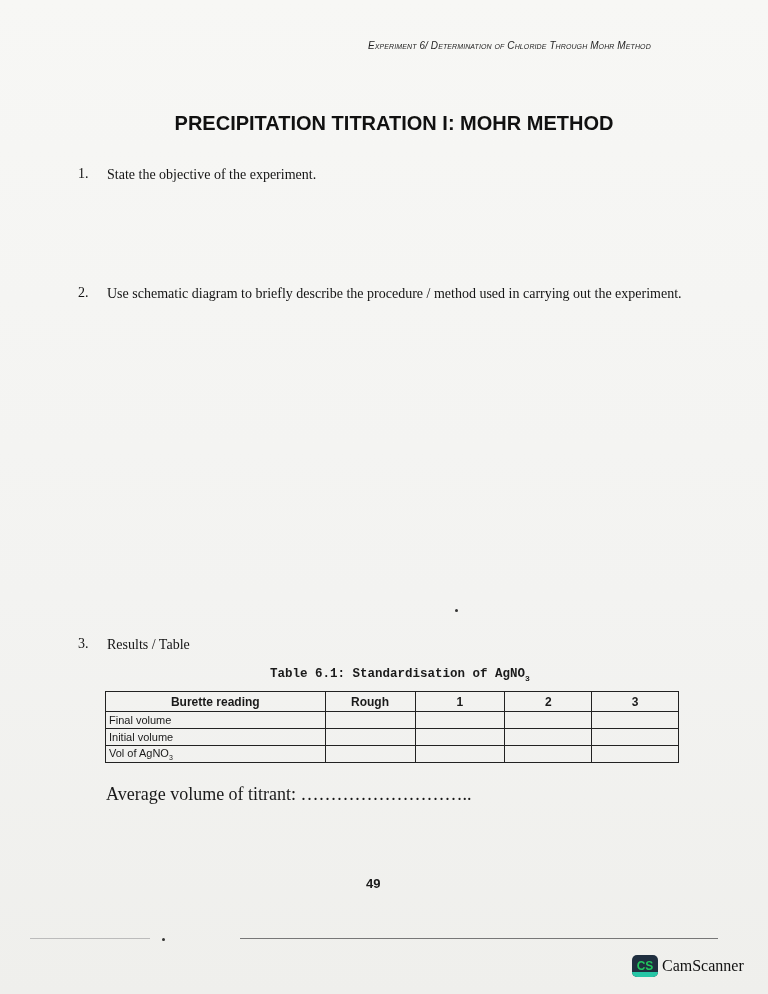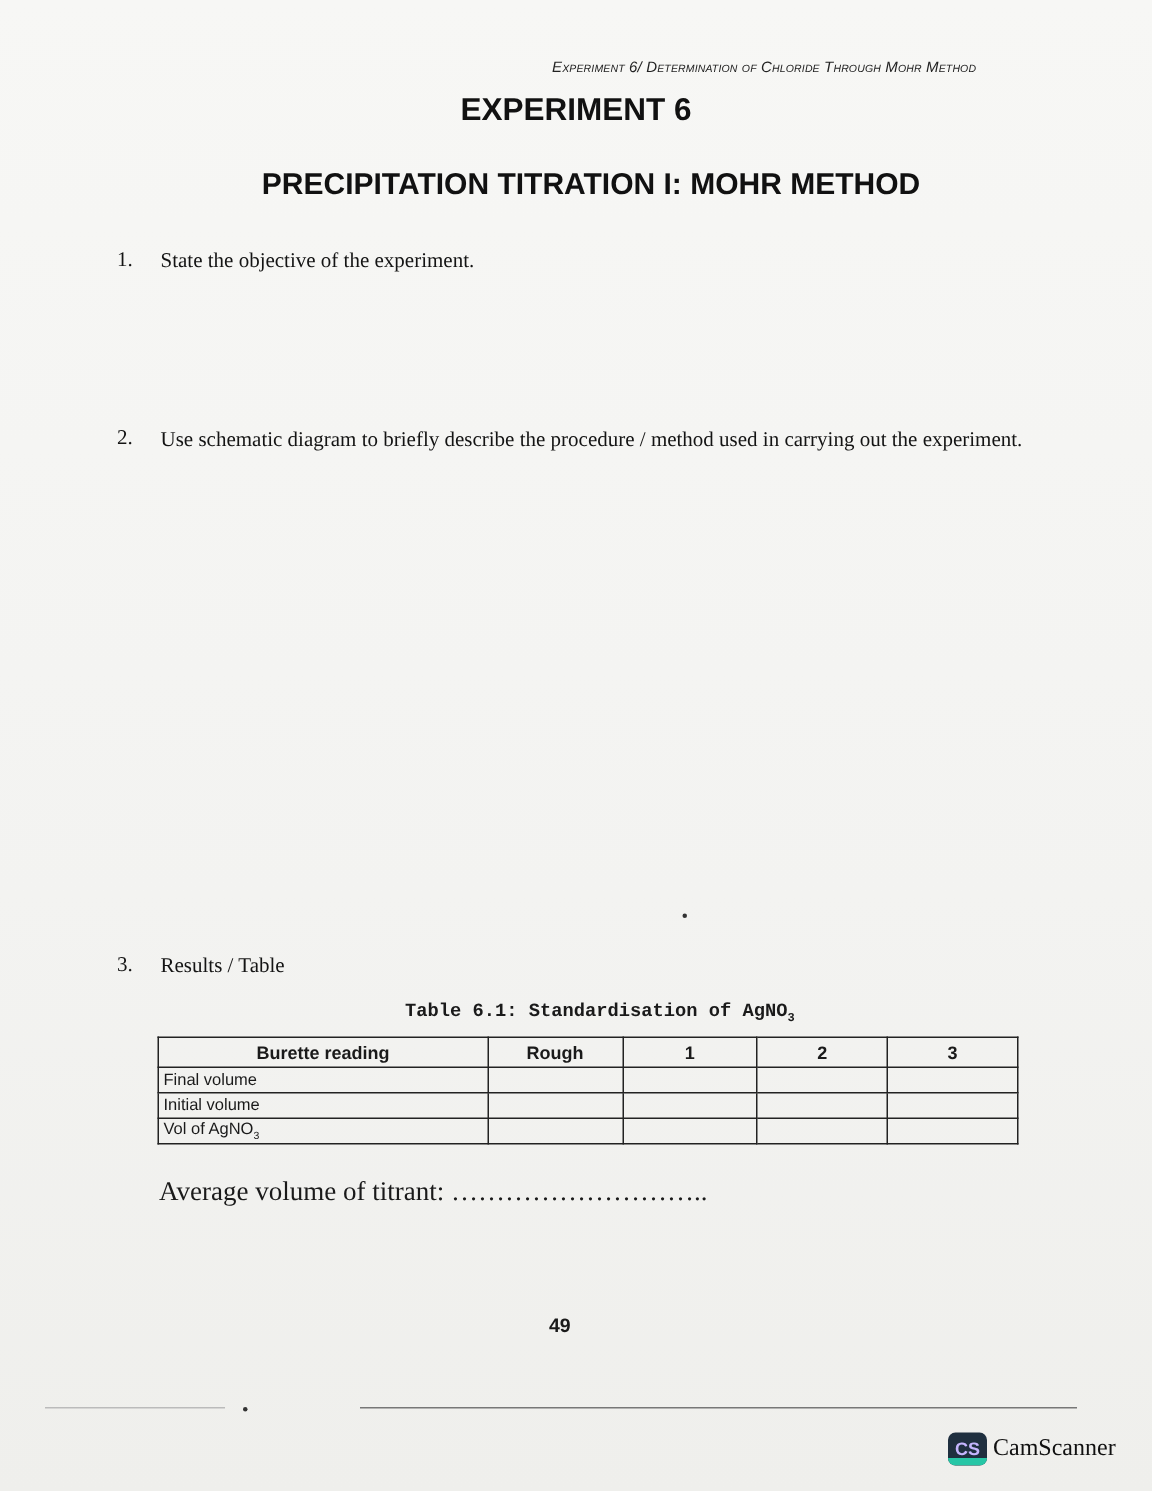--- a/index.html
+++ b/index.html
@@ -60,37 +60,36 @@
       position: absolute; left: 240px; top: 938px; width: 478px; height: 1px; background: #777;
     }
     .bottom-line2 {
       position: absolute; left: 30px; top: 938px; width: 120px; height: 1px; background: #bbb;
     }
     .watermark {
       position: absolute; left: 632px; top: 955px; display: flex; align-items: center; gap: 4px;
     }
     .cs-logo {
       width: 26px; height: 22px; border-radius: 5px; background: #1f2f3f; position: relative; overflow: hidden;
-      color: #c4b5fd; font-family: "Liberation Sans", sans-serif; font-weight: bold; font-size: 12px;
+      color: #22c55e; font-family: "Liberation Sans", sans-serif; font-weight: bold; font-size: 12px;
       display: flex; align-items: center; justify-content: center; padding-bottom: 1px; box-sizing: border-box;
     }
     .cs-logo::after {
       content: ""; position: absolute; left: 0; bottom: 0; width: 100%; height: 5px; background: #26c6a6;
     }
     .cs-name { font-family: "Liberation Serif", serif; font-size: 16px; color: #111; }
     .speck { position: absolute; width: 3px; height: 3px; border-radius: 50%; background: #333; }
   </style>
 </head>
 <body>
 
 <div class="page">
 
   <div class="running-header">Experiment 6/ Determination of Chloride Through Mohr Method</div>
 
-  <div class="title t1">EXPERIMENT 6</div>
   <div class="title t2">PRECIPITATION TITRATION I: MOHR METHOD</div>
 
   <div class="q q1">
     <span class="num">1.</span>
     <span class="txt">State the objective of the experiment.</span>
   </div>
 
   <div class="q q2">
     <span class="num">2.</span>
     <span class="txt">Use schematic diagram to briefly describe the procedure / method used in carrying out the experiment.</span>

